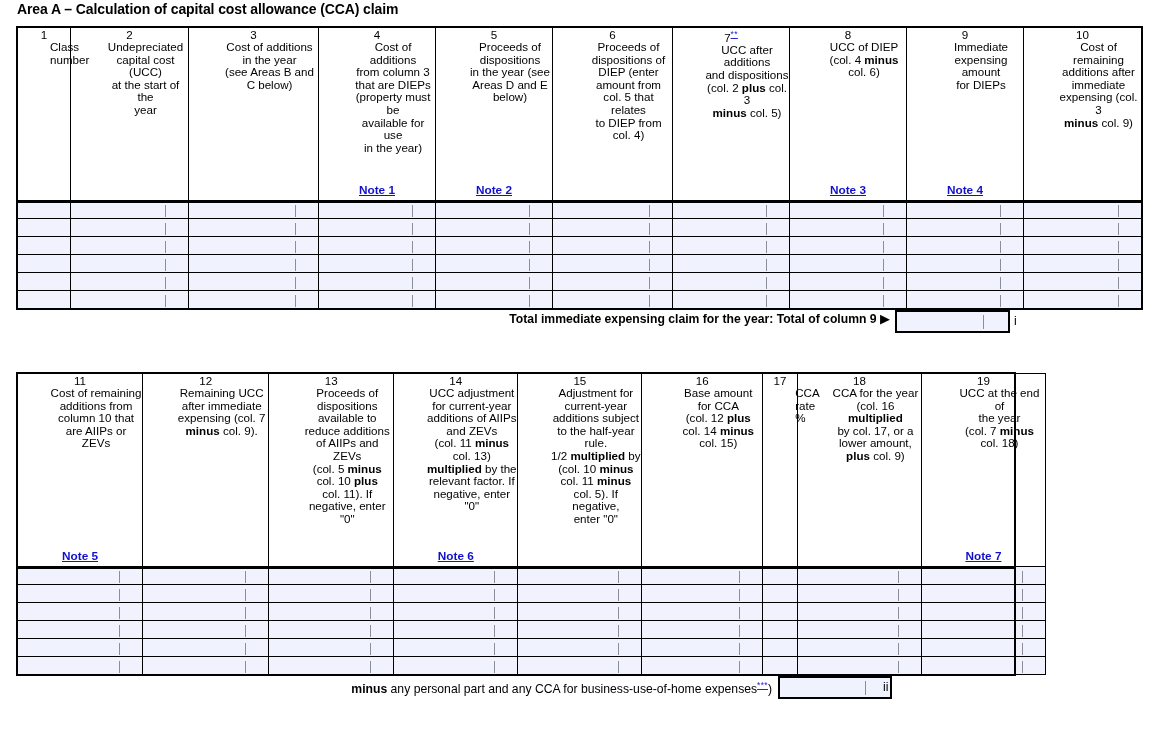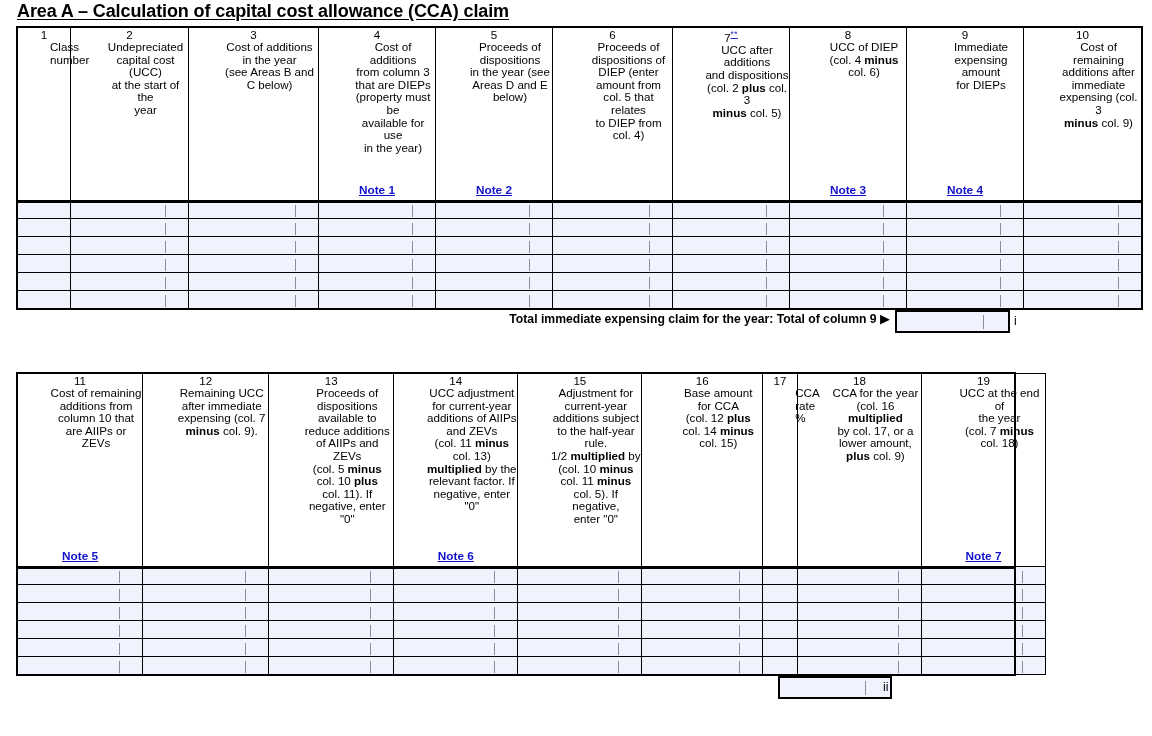--- a/index.html
+++ b/index.html
@@ -13,24 +13,23 @@
     font-family: "Liberation Sans", sans-serif;
     color: #000000;
     position: relative;
     overflow: hidden;
   }
 
   
   .area-title {
     position: absolute;
     left: 17px; top: 1px;
-    font-size: 18px;
+    font-size: 14px;
     font-weight: bold;
     letter-spacing: -0.1px;
-    text-decoration: underline;
     text-underline-offset: 2px;
     white-space: nowrap;
   }
 
   
   .form-table {
     position: absolute;
     border-collapse: collapse;
     table-layout: fixed;
   }
@@ -404,18 +403,21 @@
         <td class="dcell tick"></td>
         <td class="dcell"></td>
         <td class="dcell tick"></td>
         <td class="dcell tick"></td>
       </tr>
     </tbody>
 </table>
 <div class="heavy-box" id="t2-outline" style="left: 16px; top: 372px; width: 1000px; height: 304px;"></div>
 
 <div class="total-label" id="t2-total-label" style="left: 130px; width: 642px; top: 677px;">
+  <div>
+    <b>minus</b><span> any personal part and any CCA for business-use-of-home expenses</span><span class="sup-link">***</span><span>)</span>
+  </div>
 </div>
 <div class="total-box" id="t2-total-box" style="left: 778px; width: 114px; top: 676px;"></div>
 <div class="roman" id="t2-total-ref" style="left: 883px; top: 680px;">ii</div>
 
 <div class="heavy-hline" style="left: 16px; width: 1127px; top: 201px;"></div>
 <div class="heavy-hline" style="left: 16px; width: 1000px; top: 567px;"></div>
 
 </body></html>

